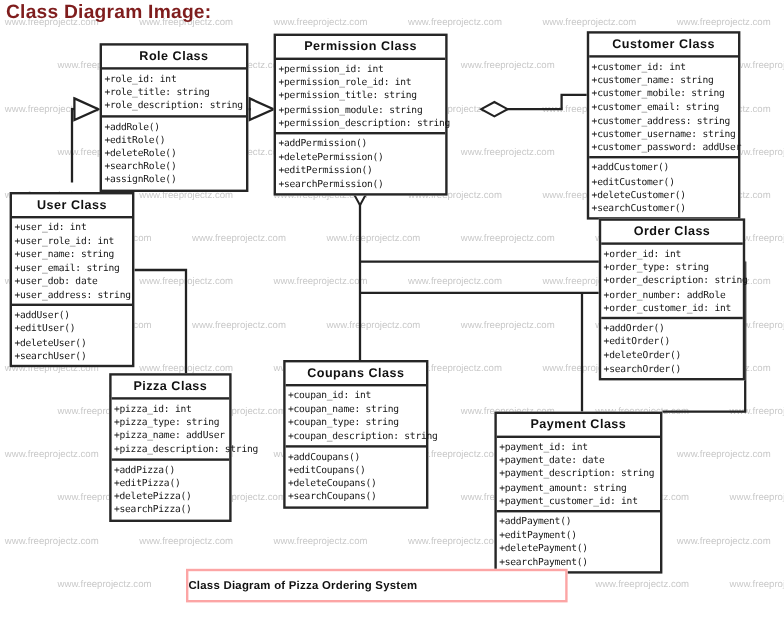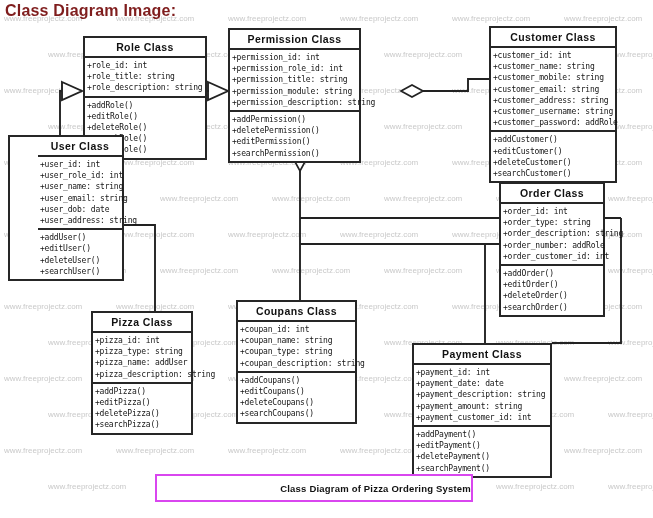--- a/index.html
+++ b/index.html
@@ -94,25 +94,25 @@
   }
 
   
   #caption-box {
     position: absolute;
     left: 155px;
     top: 474px;
     width: 318px;
     height: 28px;
     background: #ffffff;
-    border: 2px solid #d946ef;
+    border: 2px solid #fca5a5;
     box-sizing: border-box;
     display: flex;
     align-items: center;
-    justify-content: flex-end;
+    justify-content: flex-start;
     z-index: 30;
   }
   #caption-text {
     font-size: 9.5px;
     font-weight: bold;
     color: #111111;
     letter-spacing: 0.2px;
   }
 </style>
 </head>
@@ -249,21 +249,21 @@
         <div class="uml-row">+role_description: string</div>
       </div>
       <div class="uml-compartment uml-methods">
         <div class="uml-row">+addRole()</div>
         <div class="uml-row">+editRole()</div>
         <div class="uml-row">+deleteRole()</div>
         <div class="uml-row">+searchRole()</div>
         <div class="uml-row">+assignRole()</div>
       </div>
     </div>
-    <div class="uml-class" style="left: 228px; top: 28px; width: 133px;">
+    <div class="uml-class" style="left: 228px; top: 28px; width: 145px;">
       <div class="uml-class-name">Permission Class</div>
       <div class="uml-compartment uml-attrs">
         <div class="uml-row">+permission_id: int</div>
         <div class="uml-row">+permission_role_id: int</div>
         <div class="uml-row">+permission_title: string</div>
         <div class="uml-row">+permission_module: string</div>
         <div class="uml-row">+permission_description: string</div>
       </div>
       <div class="uml-compartment uml-methods">
         <div class="uml-row">+addPermission()</div>
@@ -274,47 +274,47 @@
     </div>
     <div class="uml-class" style="left: 489px; top: 26px; width: 128px;">
       <div class="uml-class-name">Customer Class</div>
       <div class="uml-compartment uml-attrs">
         <div class="uml-row">+customer_id: int</div>
         <div class="uml-row">+customer_name: string</div>
         <div class="uml-row">+customer_mobile: string</div>
         <div class="uml-row">+customer_email: string</div>
         <div class="uml-row">+customer_address: string</div>
         <div class="uml-row">+customer_username: string</div>
-        <div class="uml-row">+customer_password: addRole</div>
+        <div class="uml-row">+customer_password: addUser</div>
       </div>
       <div class="uml-compartment uml-methods">
         <div class="uml-row">+addCustomer()</div>
         <div class="uml-row">+editCustomer()</div>
         <div class="uml-row">+deleteCustomer()</div>
         <div class="uml-row">+searchCustomer()</div>
       </div>
     </div>
-    <div class="uml-class" style="left: 8px; top: 135px; width: 116px; padding-left: 28px;">
+    <div class="uml-class" style="left: 8px; top: 160px; width: 104px;">
       <div class="uml-class-name">User Class</div>
       <div class="uml-compartment uml-attrs">
         <div class="uml-row">+user_id: int</div>
         <div class="uml-row">+user_role_id: int</div>
         <div class="uml-row">+user_name: string</div>
         <div class="uml-row">+user_email: string</div>
         <div class="uml-row">+user_dob: date</div>
         <div class="uml-row">+user_address: string</div>
       </div>
       <div class="uml-compartment uml-methods">
         <div class="uml-row">+addUser()</div>
         <div class="uml-row">+editUser()</div>
         <div class="uml-row">+deleteUser()</div>
         <div class="uml-row">+searchUser()</div>
       </div>
     </div>
-    <div class="uml-class" style="left: 499px; top: 182px; width: 106px;">
+    <div class="uml-class" style="left: 499px; top: 182px; width: 122px;">
       <div class="uml-class-name">Order Class</div>
       <div class="uml-compartment uml-attrs">
         <div class="uml-row">+order_id: int</div>
         <div class="uml-row">+order_type: string</div>
         <div class="uml-row">+order_description: string</div>
         <div class="uml-row">+order_number: addRole</div>
         <div class="uml-row">+order_customer_id: int</div>
       </div>
       <div class="uml-compartment uml-methods">
         <div class="uml-row">+addOrder()</div>

